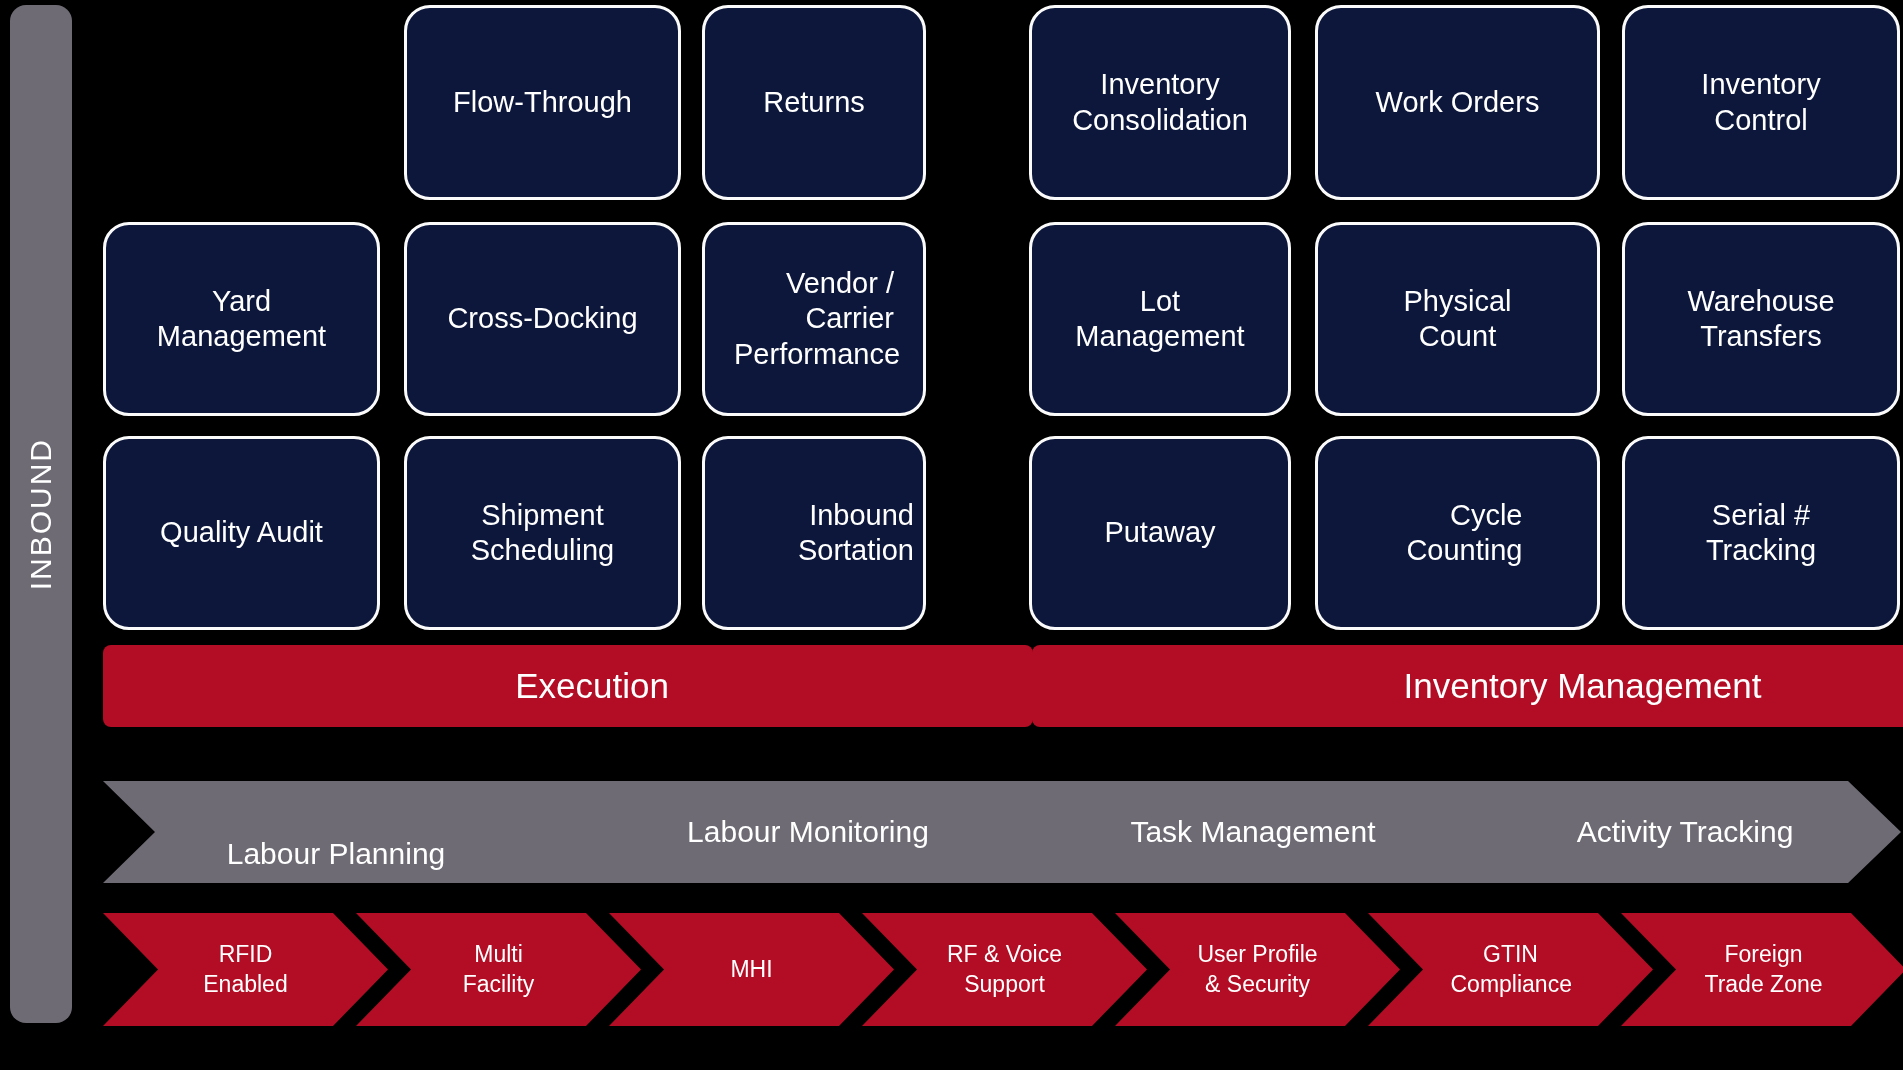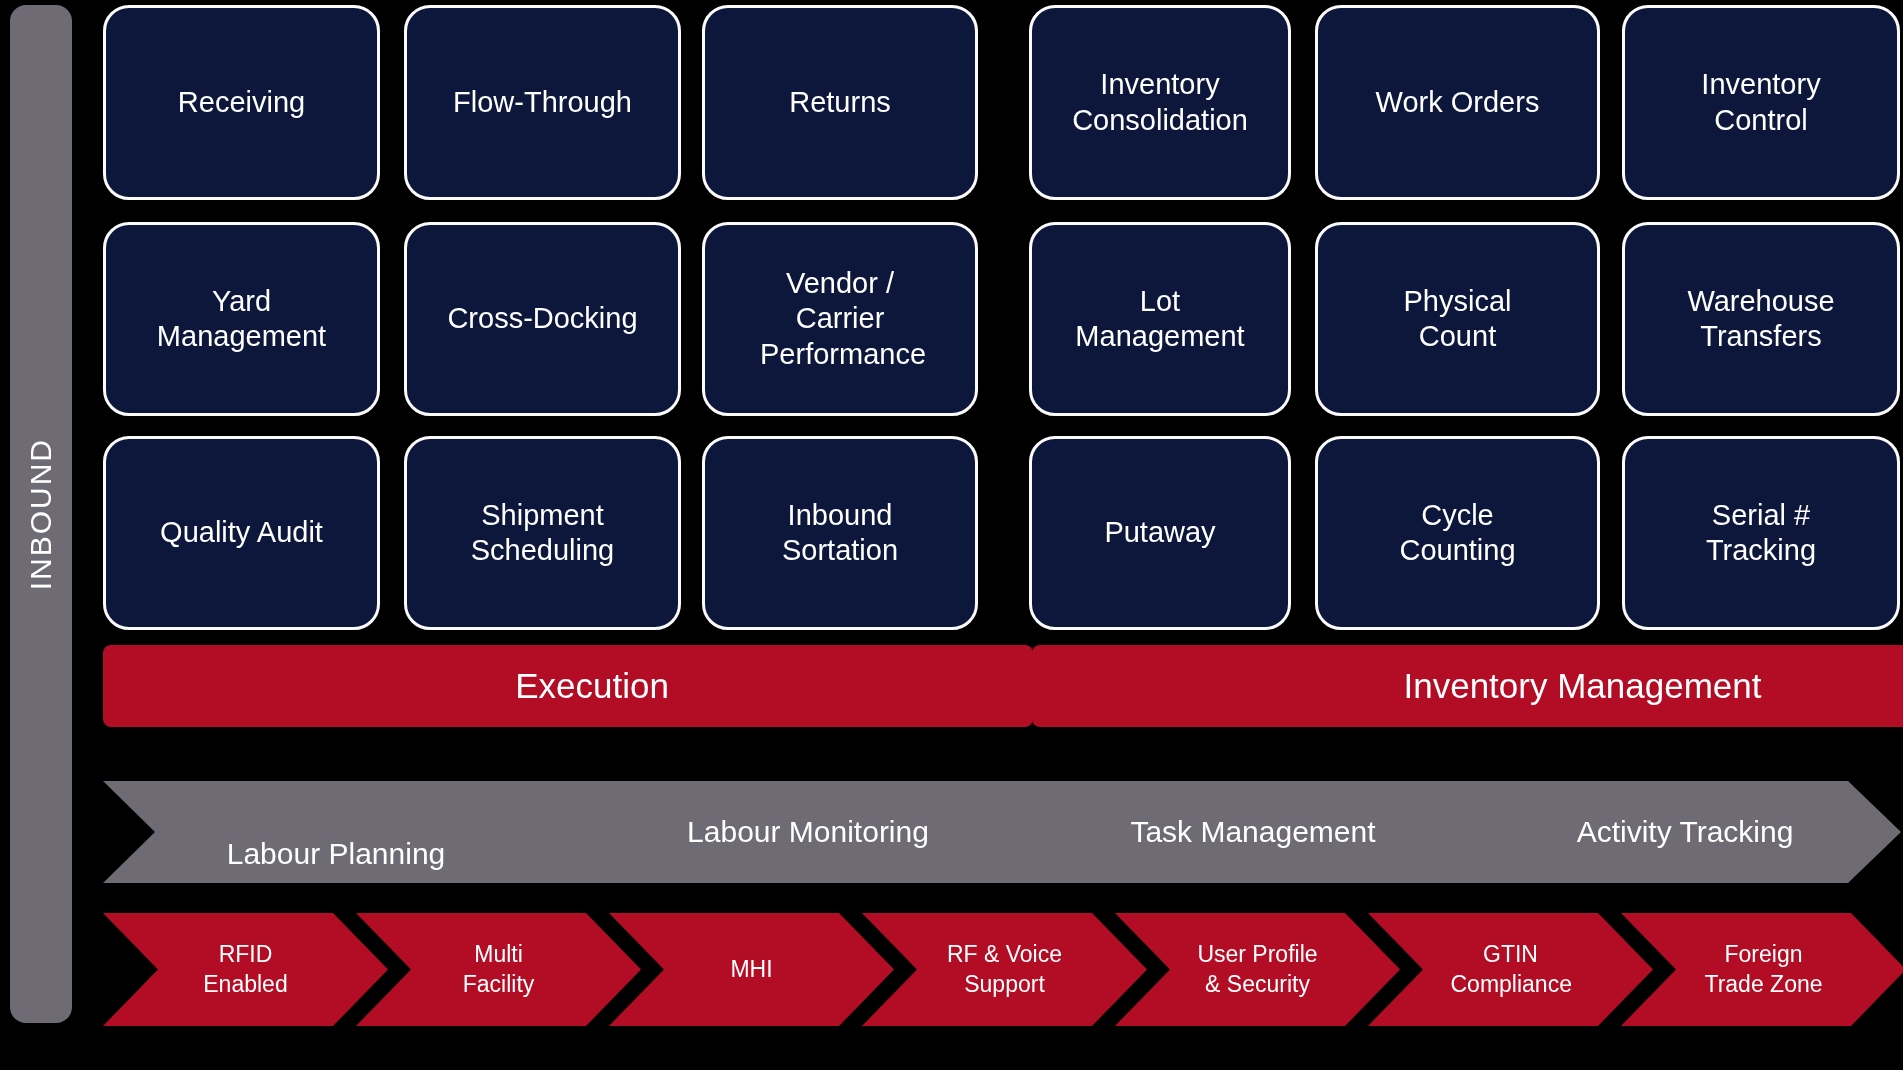--- a/index.html
+++ b/index.html
@@ -38,26 +38,26 @@
     border: 3px solid #FBFBFB;
     border-radius: 26px;
     box-sizing: border-box;
     display: flex; align-items: center; justify-content: center;
     text-align: center;
     font-size: 29px;
     line-height: 1.22;
   }
   .fbox span { display: inline-block; max-width: 200px; }
   .fbox span.mw160 { max-width: 160px; }
-  .fbox span.mw130 { max-width: 130px; }
+  .fbox span.mw130 { max-width: 130px; text-align: right; }
 
   
   .c1 { left: 103px;  width: 277px; }
   .c2 { left: 404px;  width: 277px; }
-  .c3 { left: 702px;  width: 276px; }
+  .c3 { left: 702px;  width: 224px; text-align: right; }
   .c4 { left: 1029px; width: 262px; }
   .c5 { left: 1315px; width: 285px; }
   .c6 { left: 1622px; width: 278px; }
   .r1 { top: 5px;   height: 195px; }
   .r2 { top: 222px; height: 194px; }
   .r3 { top: 436px; height: 194px; }
 
   
   .section-bar {
     position: absolute;
@@ -115,23 +115,20 @@
 </style>
 </head>
 <body>
 
 <div id="canvas">
 
   <div class="side-rail">
     <span class="vtext">INBOUND</span>
   </div>
 
-  <div class="fbox c1 r1">
-      <span>Receiving</span>
-    </div>
   <div class="fbox c2 r1">
       <span>Flow-Through</span>
     </div>
   <div class="fbox c3 r1">
       <span>Returns</span>
     </div>
 
   <div class="fbox c1 r2">
       <span>Yard Management</span>
     </div>

